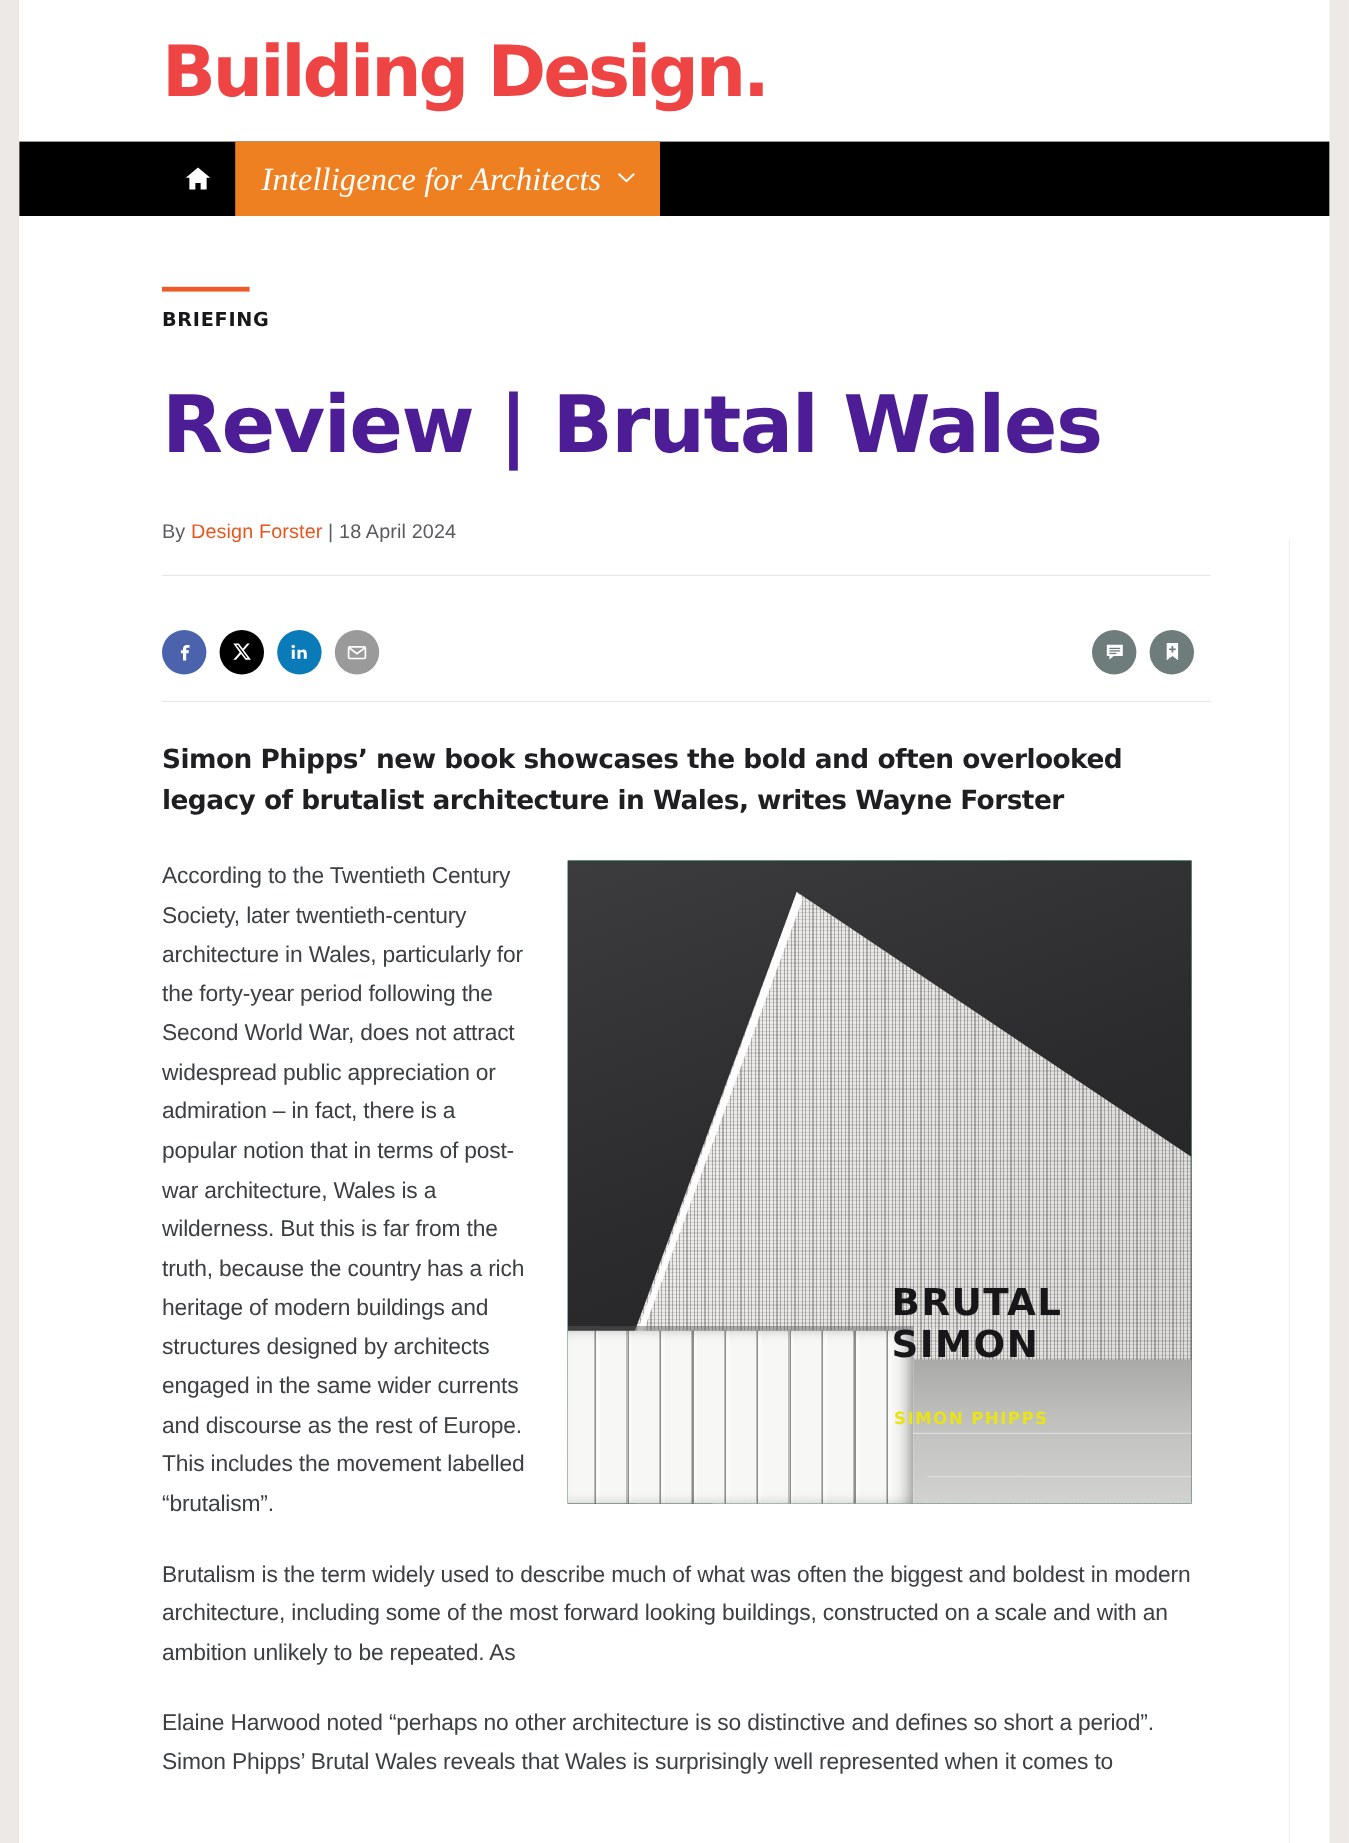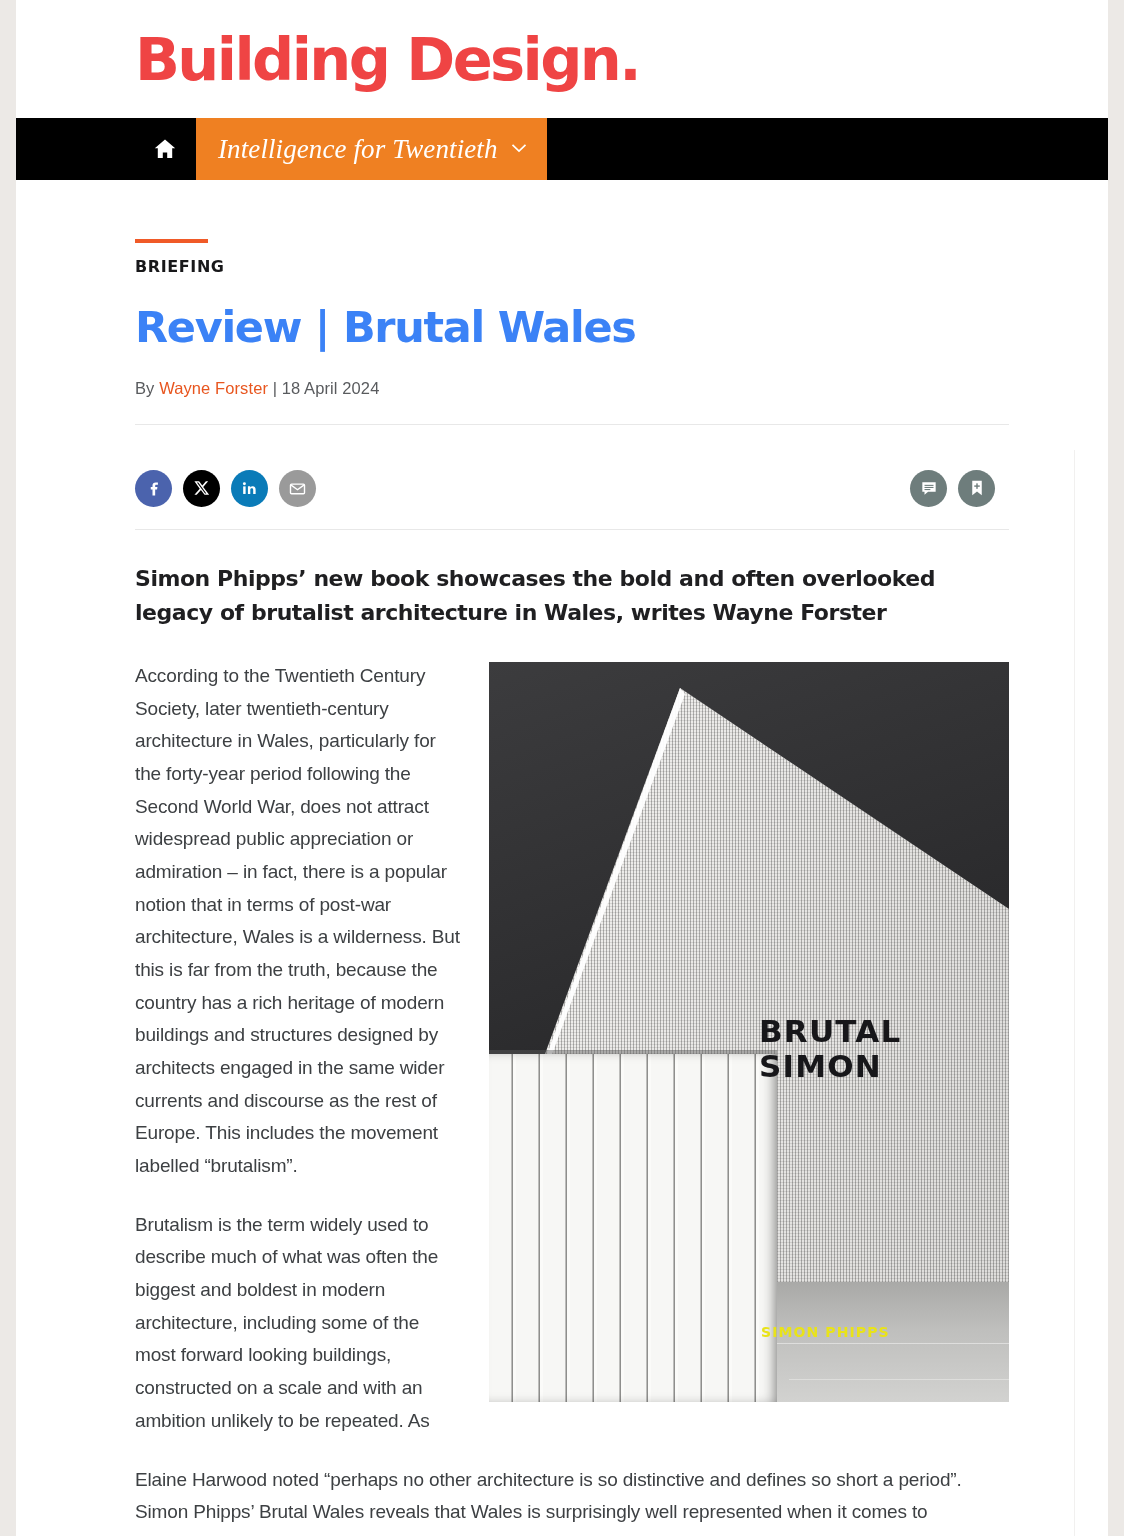--- a/index.html
+++ b/index.html
@@ -102,24 +102,24 @@
     font-family: "DejaVu Sans", sans-serif;
     font-size: 16px;
     font-weight: 700;
     letter-spacing: 0.6px;
     color: #18181a;
   }
 
   .headline {
     font-family: "DejaVu Sans", sans-serif;
     font-weight: 700;
-    font-size: 43px;
+    font-size: 66px;
     line-height: 1.06;
     letter-spacing: -1.3px;
-    color: #3b82f6;
+    color: #4c1d95;
   }
 
   .byline {
     margin-top: 26px;
     font-size: 16.5px;
     color: #595b5e;
     letter-spacing: 0.1px;
   }
   .byline .author {
     color: #e8561f;
@@ -163,22 +163,22 @@
     width: 843px;
   }
 
   .body-wrap {
     margin-top: 31px;
     position: relative;
   }
   .figure {
     float: right;
     width: 520px;
-    height: 740px;
-    margin: 2px 0 14px 28px;
+    height: 536px;
+    margin: 2px 16px 14px 28px;
     position: relative;
     overflow: hidden;
     background: #15803d;
   }
   .body-text p {
     margin: 0 0 26px 0;
     font-size: 19px;
     line-height: 1.72;
     color: #3d4043;
     letter-spacing: -0.15px;
@@ -298,39 +298,39 @@
 
   <div class="navbar">
     <div class="nav-home">
       <span class="home-icon">
         <svg width="26" height="24" viewBox="0 0 24 24" fill="#ffffff">
           <path d="M12 2.6 1.8 11.2h3.0V21h5.0v-5.6h4.4V21h5.0v-9.8h3.0z"></path>
         </svg>
       </span>
     </div>
     <div class="nav-tab">
-      <span class="nav-tab-label">Intelligence for Twentieth</span>
+      <span class="nav-tab-label">Intelligence for Architects</span>
       <span class="chevron">
         <svg width="16" height="10" viewBox="0 0 16 10" fill="none" stroke="#ffffff" stroke-width="1.7">
           <path d="M1.5 1.8 L8 8 L14.5 1.8"></path>
         </svg>
       </span>
     </div>
   </div>
 
   <div class="article">
     <div class="inner">
 
       <div class="kicker-rule"></div>
       <div class="kicker">BRIEFING</div>
 
       <h1 class="headline">Review | Brutal Wales</h1>
 
       <div class="byline">
-        <span>By </span><span class="author">Wayne Forster</span><span> | </span><span>18 April 2024</span>
+        <span>By </span><span class="author">Design Forster</span><span> | </span><span>18 April 2024</span>
       </div>
 
       <hr class="rule" style="margin-top:26px;">
 
       <div class="share-row">
         <div class="share-left">
 
           <div class="soc" style="background:#4b63ad;">
             <span>
               <svg width="20" height="20" viewBox="0 0 24 24" fill="#ffffff">

